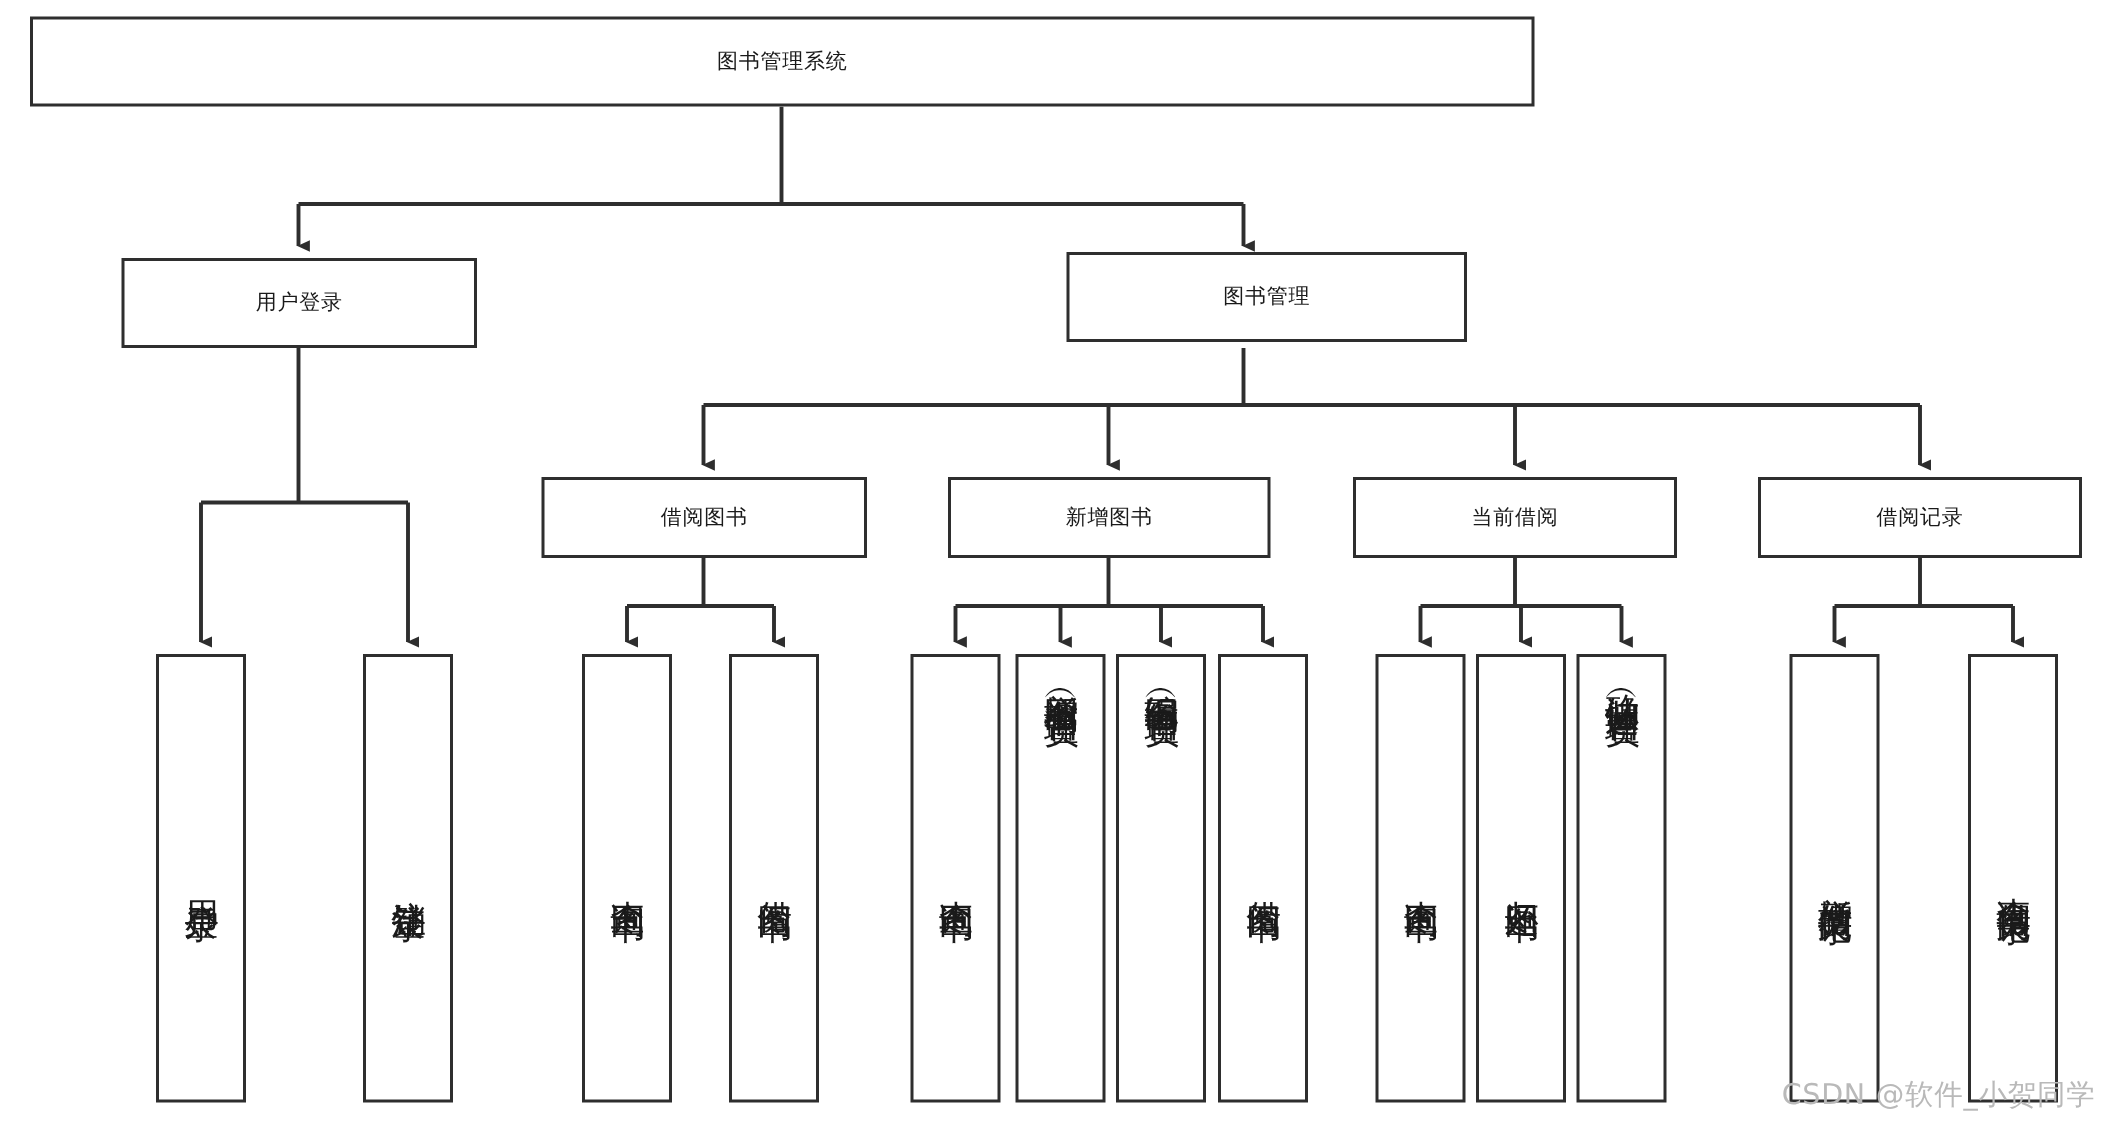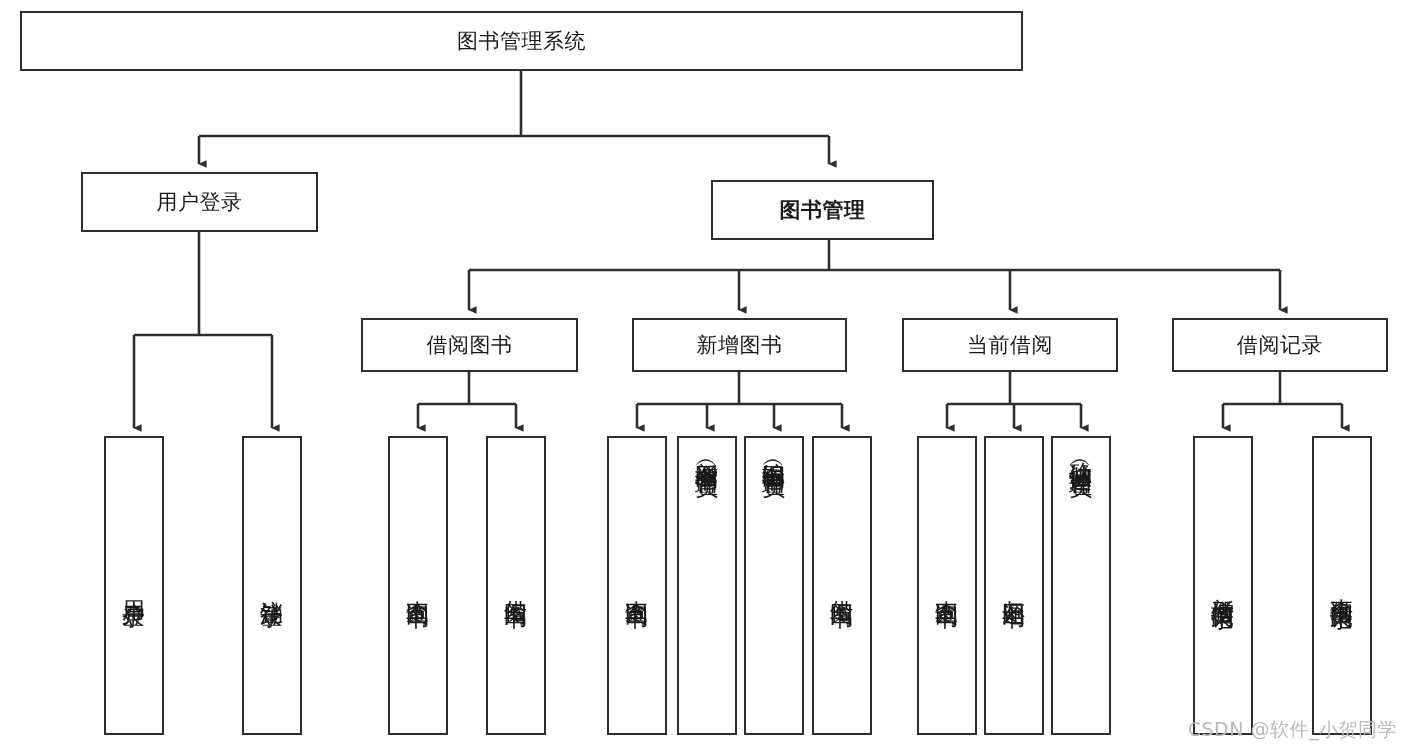--- a/index.html
+++ b/index.html
@@ -25,21 +25,21 @@
     position: absolute;
     box-sizing: border-box;
     border: 2px solid #2e2e2e;
     background: #ffffff;
     display: flex;
     align-items: center;
     justify-content: center;
     color: #1a1a1a;
   }
   .node-box.horizontal .node-label {
-    font-size: 21px;
+    font-size: 14px;
     line-height: 1.15;
     letter-spacing: 0.5px;
     white-space: nowrap;
   }
   .node-box.vertical {
     align-items: flex-start;
     justify-content: center;
     padding-top: 6px;
   }
   .node-box.vertical .node-label {
@@ -141,21 +141,21 @@
   </svg>
 
   <div class="node-box horizontal" style="left:20px; top:11px; width:1003px; height:60px;">
     <span class="node-label">图书管理系统</span>
   </div>
 
   <div class="node-box horizontal" style="left:81px; top:172px; width:237px; height:60px;">
     <span class="node-label">用户登录</span>
   </div>
 
-  <div class="node-box horizontal" style="left:711px; top:180px; width:223px; height:60px;font-weight:bold;">
+  <div class="node-box horizontal" style="left:711px; top:168px; width:267px; height:60px;">
     <span class="node-label">图书管理</span>
   </div>
 
   <div class="node-box horizontal" style="left:361px; top:318px; width:217px; height:54px;">
     <span class="node-label">借阅图书</span>
   </div>
 
   <div class="node-box horizontal" style="left:632px; top:318px; width:215px; height:54px;">
     <span class="node-label">新增图书</span>
   </div>

